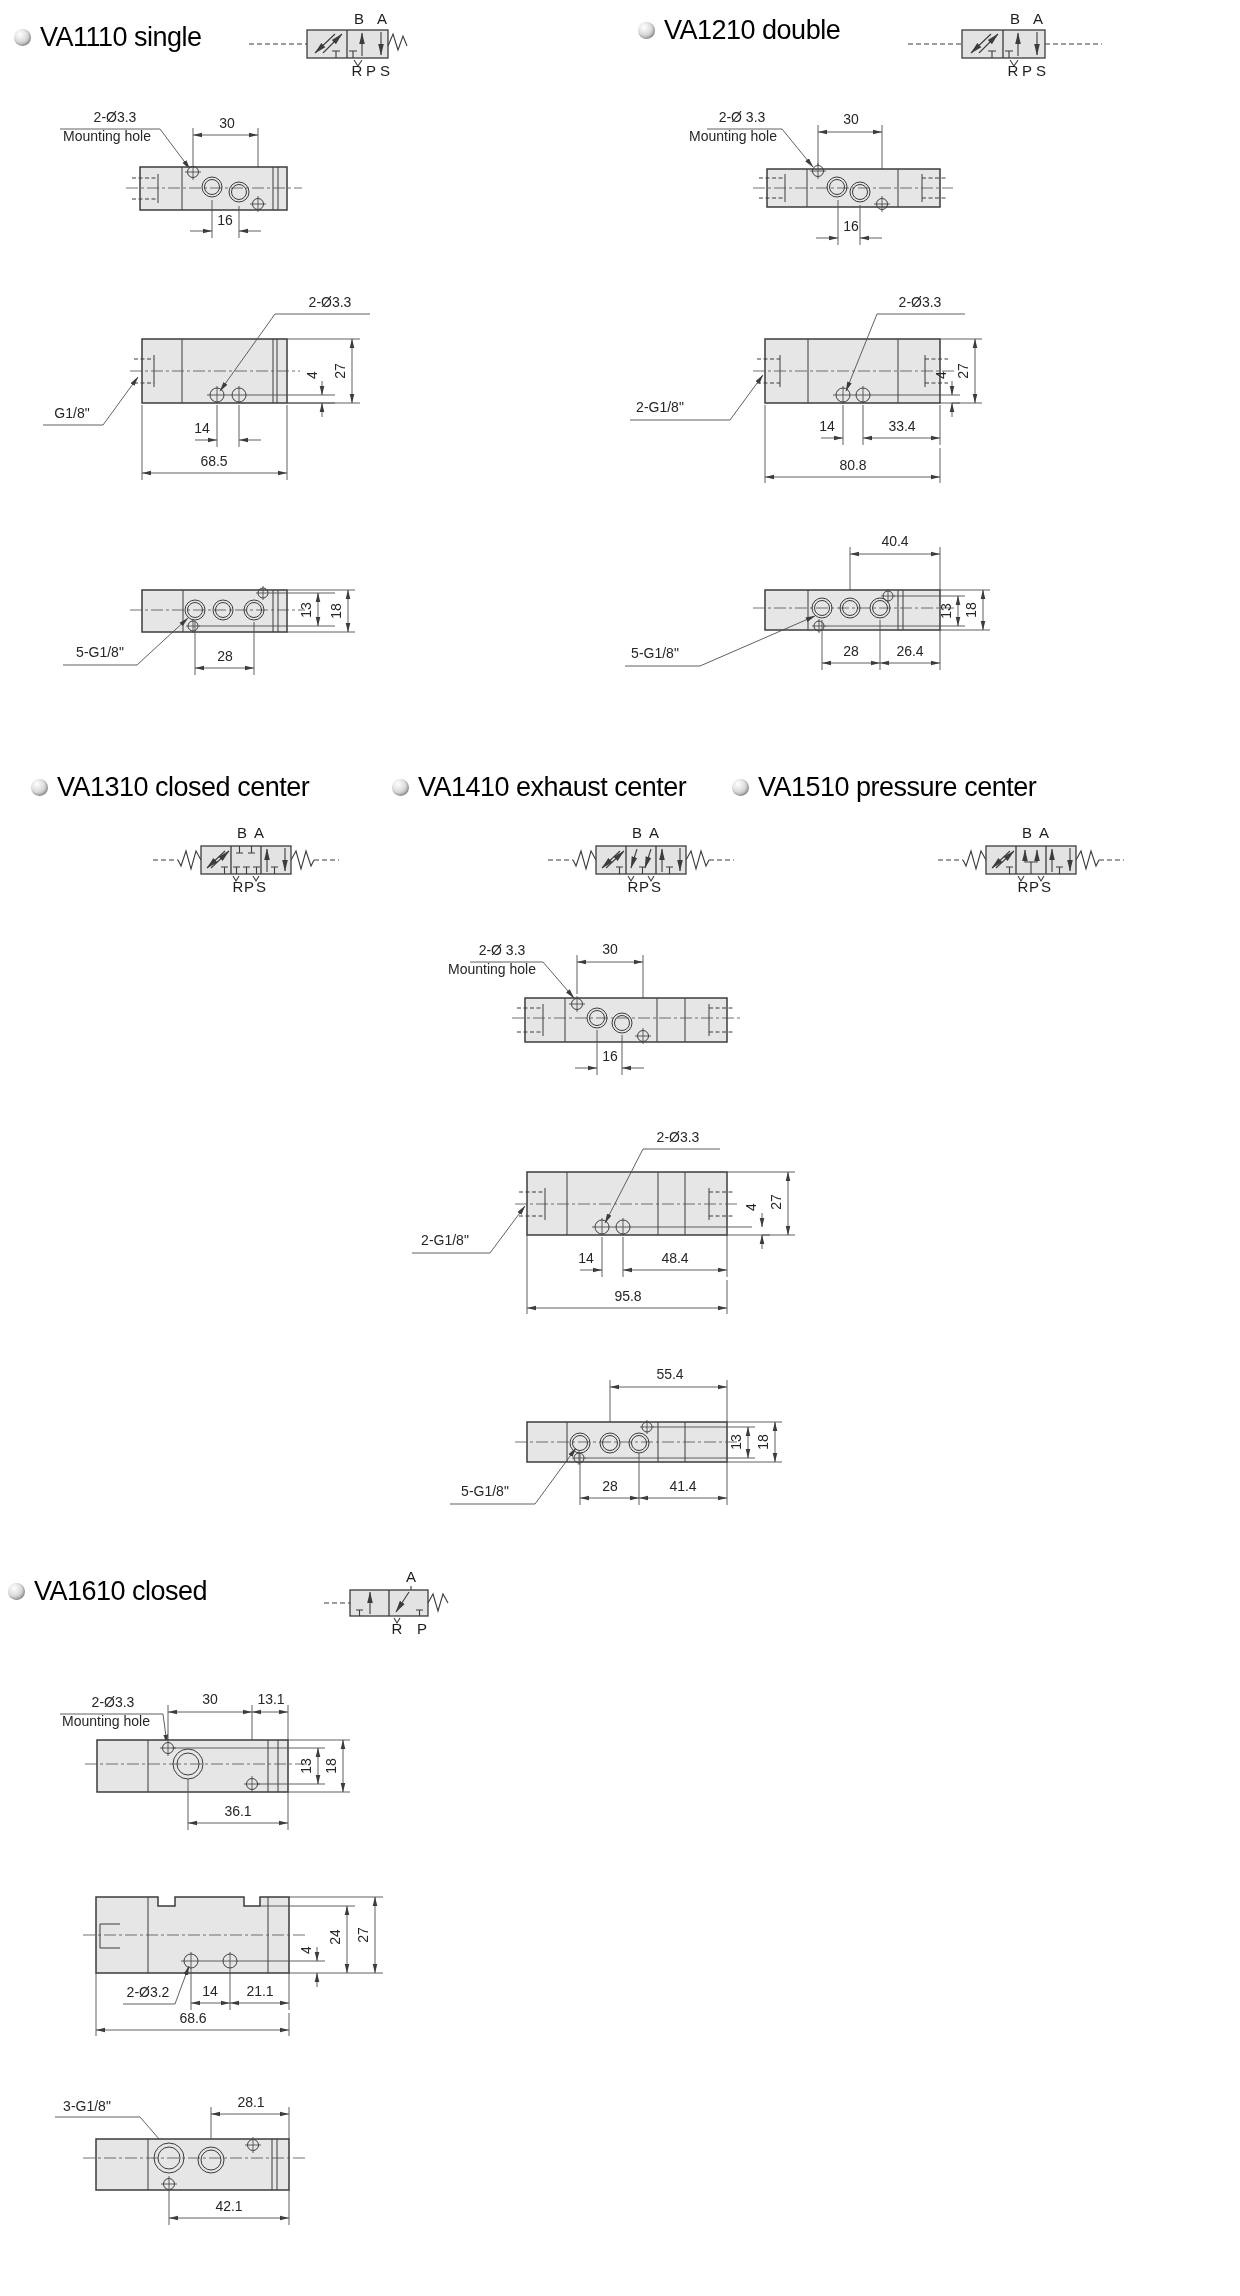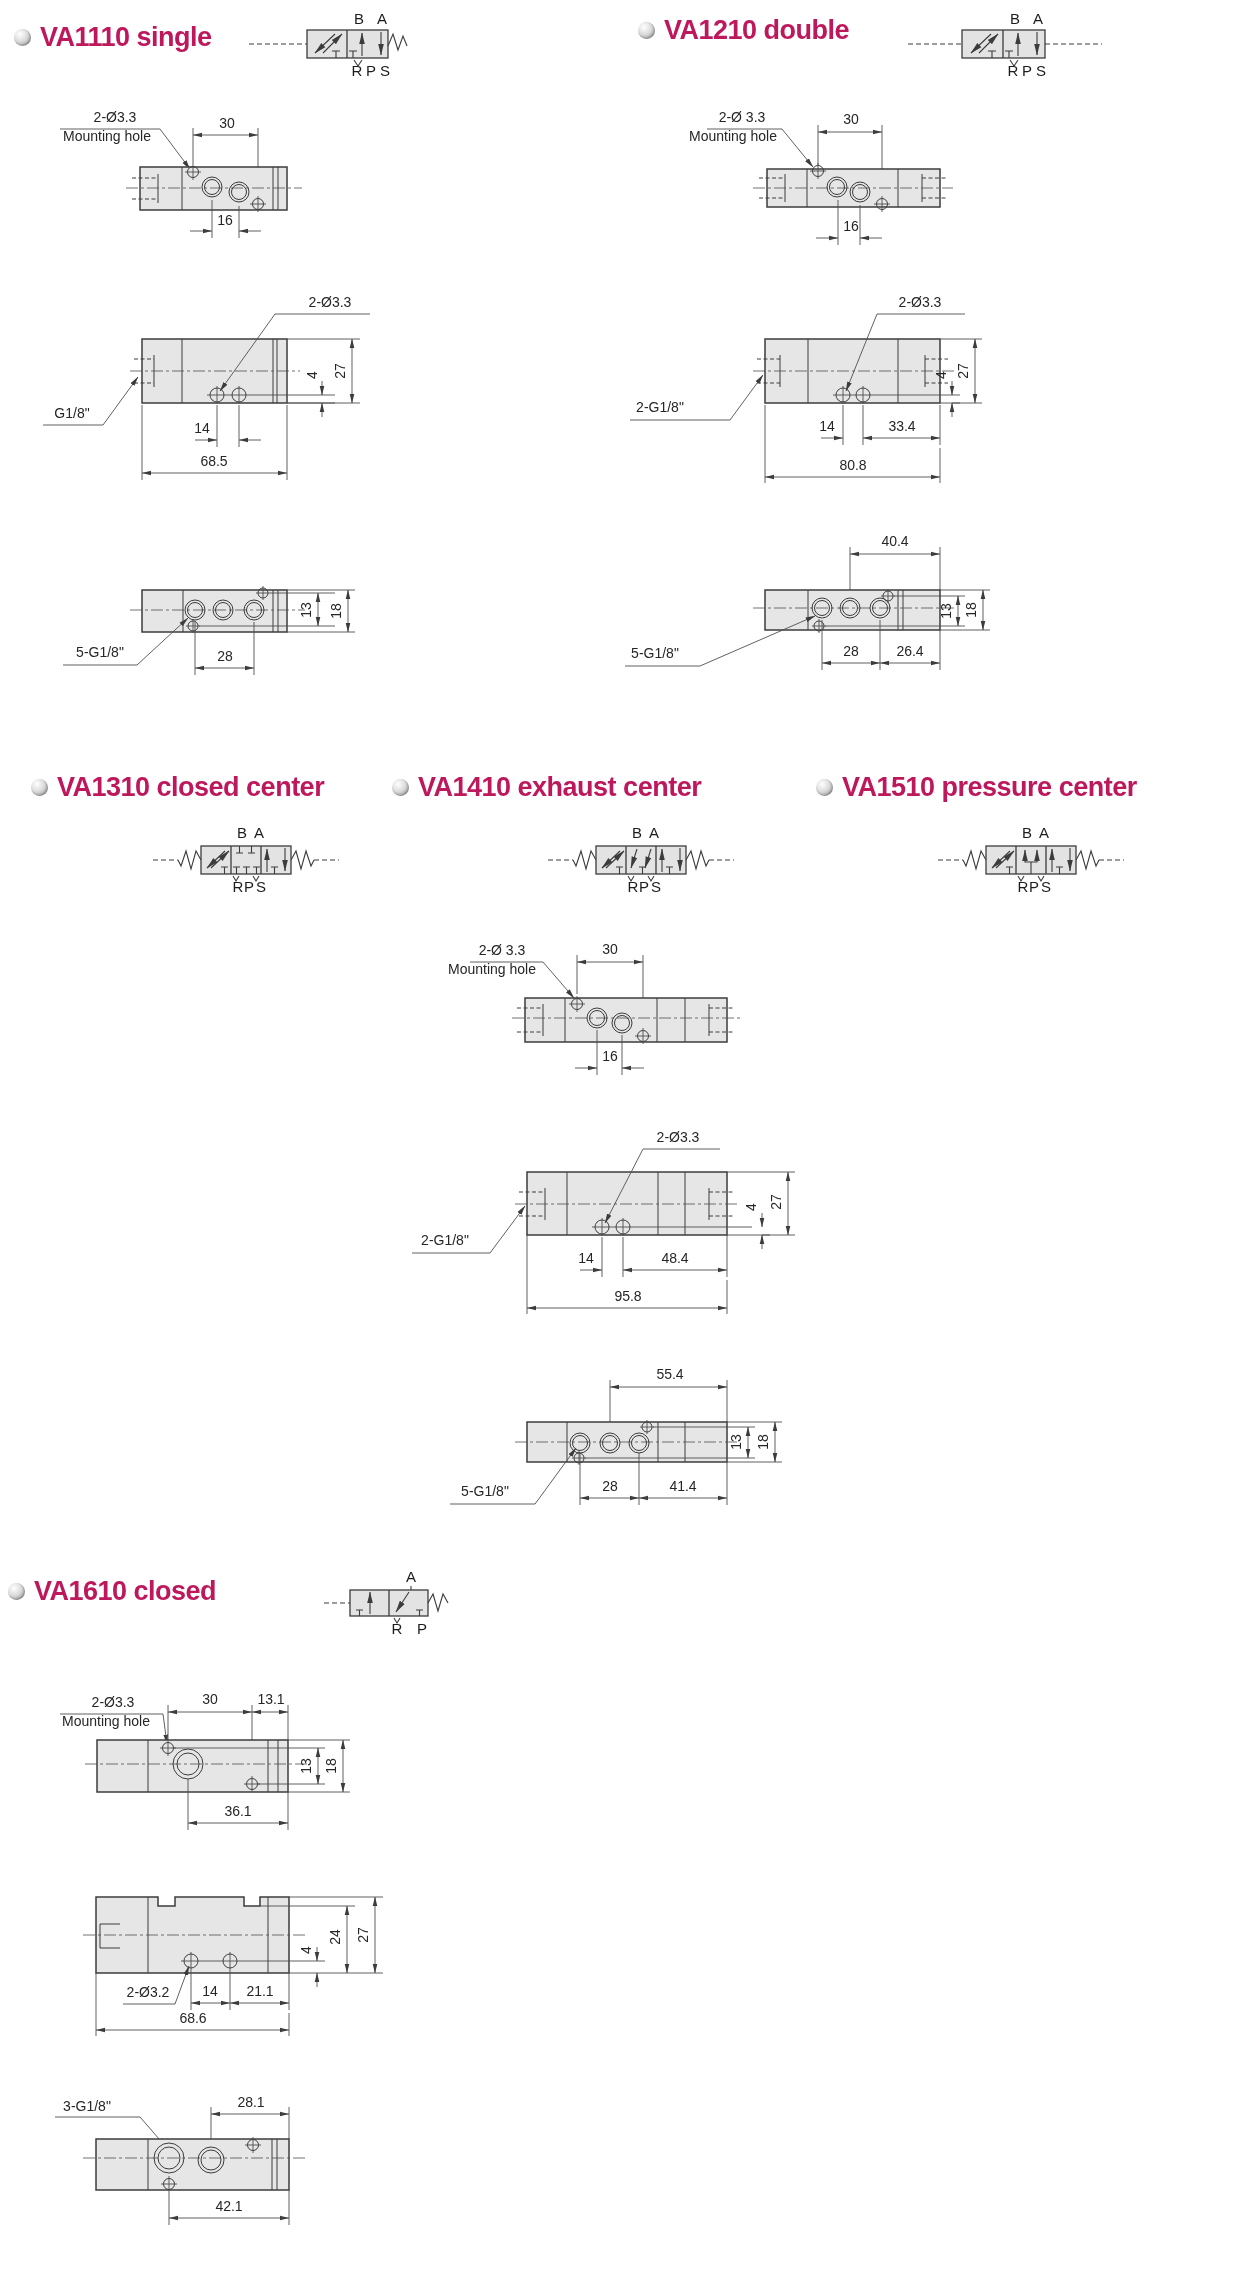--- a/index.html
+++ b/index.html
@@ -8,21 +8,21 @@
   html,body{margin:0;padding:0;}
   body{
     width:1240px;height:2296px;position:relative;background:#ffffff;
     font-family:"Liberation Sans",sans-serif;overflow:hidden;
   }
   .abs{position:absolute;}
   .hdr{position:absolute;display:flex;align-items:center;gap:9px;}
   .hdr .ball{width:17px;height:17px;border-radius:50%;flex:0 0 auto;
     background:radial-gradient(circle at 35% 30%, #ffffff 0%, #dcdcdc 45%, #a8a8a8 80%, #8f8f8f 100%);
     box-shadow:inset -1px -1px 2px rgba(0,0,0,.25);}
-  .hdr .t{font-size:27px;font-weight:bold;color:#be185d;letter-spacing:-0.5px;white-space:nowrap;}
+  .hdr .t{font-size:27px;font-weight:normal;color:#000000;letter-spacing:-0.5px;white-space:nowrap;}
   svg{overflow:visible;}
   svg text{font-family:"Liberation Sans",sans-serif;font-size:14px;fill:var(--txt);}
   .body-f{fill:var(--fill);stroke:var(--line);stroke-width:1.5;}
   .thin{stroke:var(--line);stroke-width:1;fill:none;}
   .dim{stroke:var(--dim);stroke-width:0.9;fill:none;}
   .cl{stroke:var(--dim);stroke-width:0.8;fill:none;stroke-dasharray:12 3 3 3;}
   .hid{stroke:var(--line);stroke-width:1;fill:none;stroke-dasharray:4 2.5;}
   .sym{fill:#e3e3e3;stroke:var(--line);stroke-width:1.3;}
   .sline{stroke:var(--line);stroke-width:1.3;fill:none;}
   .sthin{stroke:var(--line);stroke-width:1.1;fill:none;}
@@ -363,21 +363,21 @@
 </svg>
 
 <div class="hdr" style="left:31px;top:772px;">
   <span class="ball"></span>
   <span class="t">VA1310 closed center</span>
 </div>
 <div class="hdr" style="left:392px;top:772px;justify-content:space-between;">
   <span class="ball"></span>
   <span class="t">VA1410 exhaust center</span>
 </div>
-<div class="hdr" style="left:816px;top:772px;">
+<div class="hdr" style="left:732px;top:772px;">
   <span class="ball"></span>
   <span class="t">VA1510 pressure center</span>
 </div>
 
 <svg class="abs" style="left:145px;top:818px;" width="200" height="78">
   <path class="sdash" d="M8,42 H33 M169,42 H194"></path>
   <g>
     <polyline class="sthin" points="56,42 51,33 46,51 41,33 36,48 33,42"></polyline>
     <polyline class="sthin" points="146,42 151,33 156,51 161,33 166,48 169,42"></polyline>
   </g>

